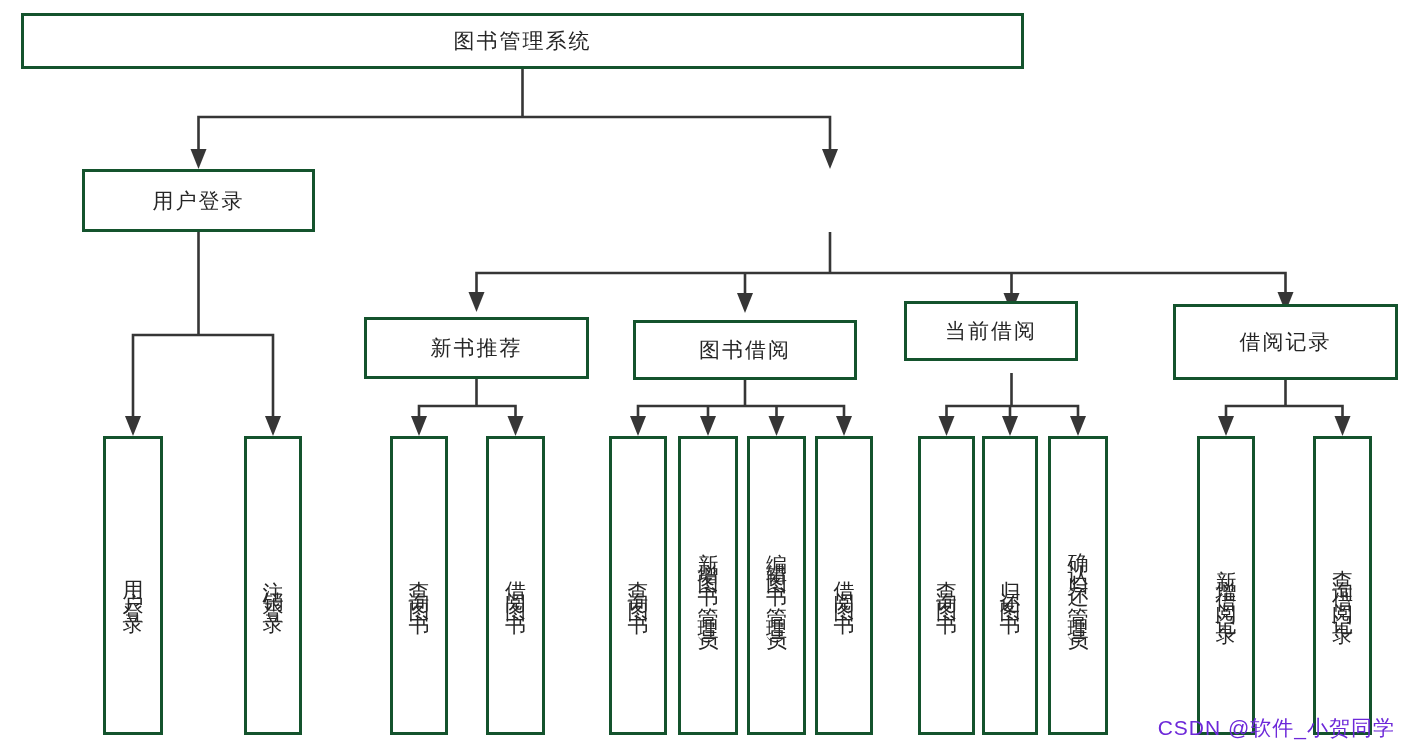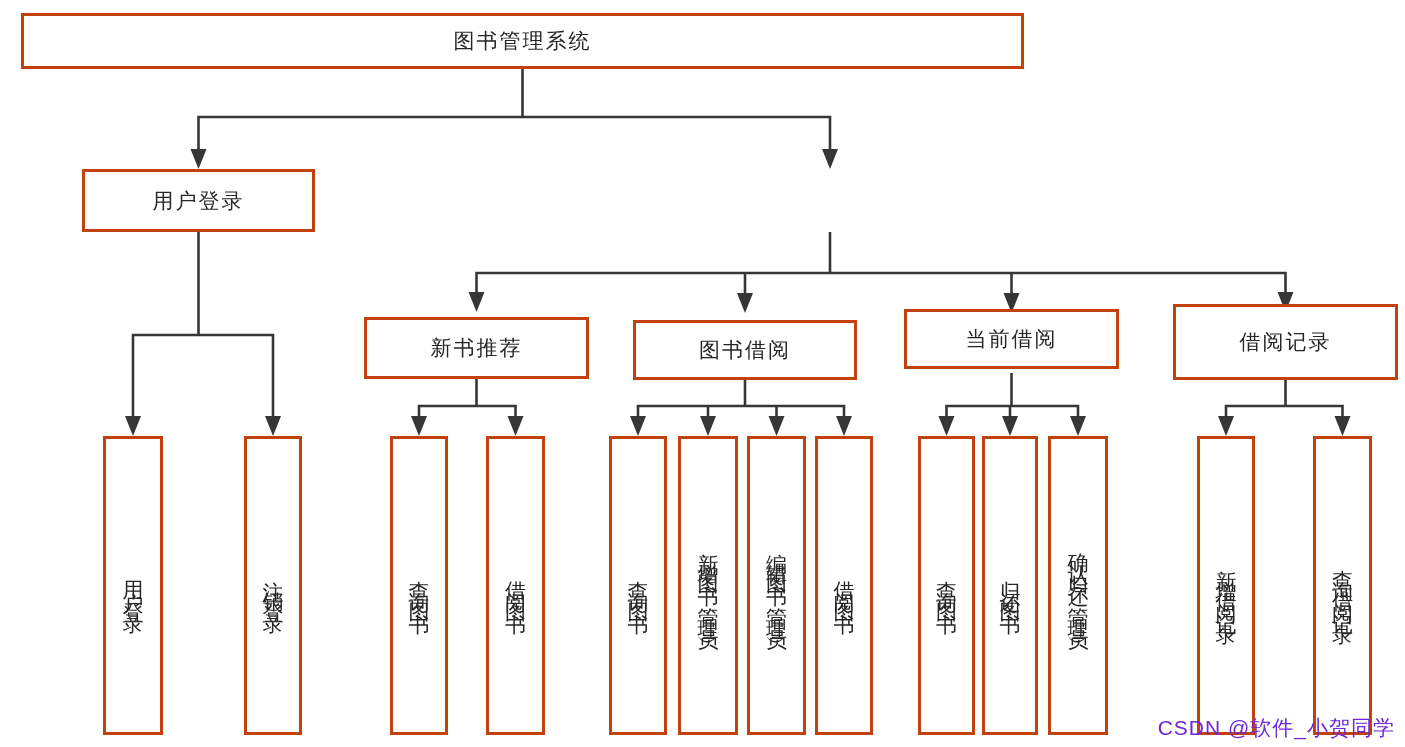--- a/index.html
+++ b/index.html
@@ -18,21 +18,21 @@
   .wires {
     position: absolute;
     left: 0; top: 0;
     width: 1405px; height: 747px;
     pointer-events: none;
   }
   .node {
     position: absolute;
     box-sizing: border-box;
     background: #ffffff;
-    border: 3px solid #c2410c;
+    border: 3px solid #14532d;
     display: flex;
     align-items: center;
     justify-content: center;
     color: #262626;
     font-size: 21px;
     letter-spacing: 2px;
     white-space: nowrap;
     z-index: 2;
   }
   .leaf {
@@ -115,21 +115,21 @@
       <path d="M1334.5 416 L1350.5 416 L1342.5 436 Z"></path>
     </g>
   </svg>
 
   <div class="node" style="left:21px; top:13px; width:1003px; height:56px;">图书管理系统</div>
 
   <div class="node" style="left:82px; top:169px; width:233px; height:63px;">用户登录</div>
 
   <div class="node" style="left:364px; top:317px; width:225px; height:62px;">新书推荐</div>
   <div class="node" style="left:633px; top:320px; width:224px; height:60px;text-align:right;">图书借阅</div>
-  <div class="node" style="left:904px; top:309px; width:215px; height:60px;">当前借阅</div>
+  <div class="node" style="left:904px; top:301px; width:174px; height:60px;">当前借阅</div>
   <div class="node" style="left:1173px; top:304px; width:225px; height:76px;">借阅记录</div>
 
   <div class="node leaf" style="left:103px; top:436px; width:60px; height:299px;">用户登录</div>
   <div class="node leaf" style="left:244px; top:436px; width:58px; height:299px;">注销登录</div>
 
   <div class="node leaf" style="left:390px; top:436px; width:58px; height:299px;">查询图书</div>
   <div class="node leaf" style="left:486px; top:436px; width:59px; height:299px;">借阅图书</div>
 
   <div class="node leaf" style="left:609px; top:436px; width:58px; height:299px;">查询图书</div>
   <div class="node leaf" style="left:678px; top:436px; width:60px; height:299px;">新增图书（管理员）</div>

